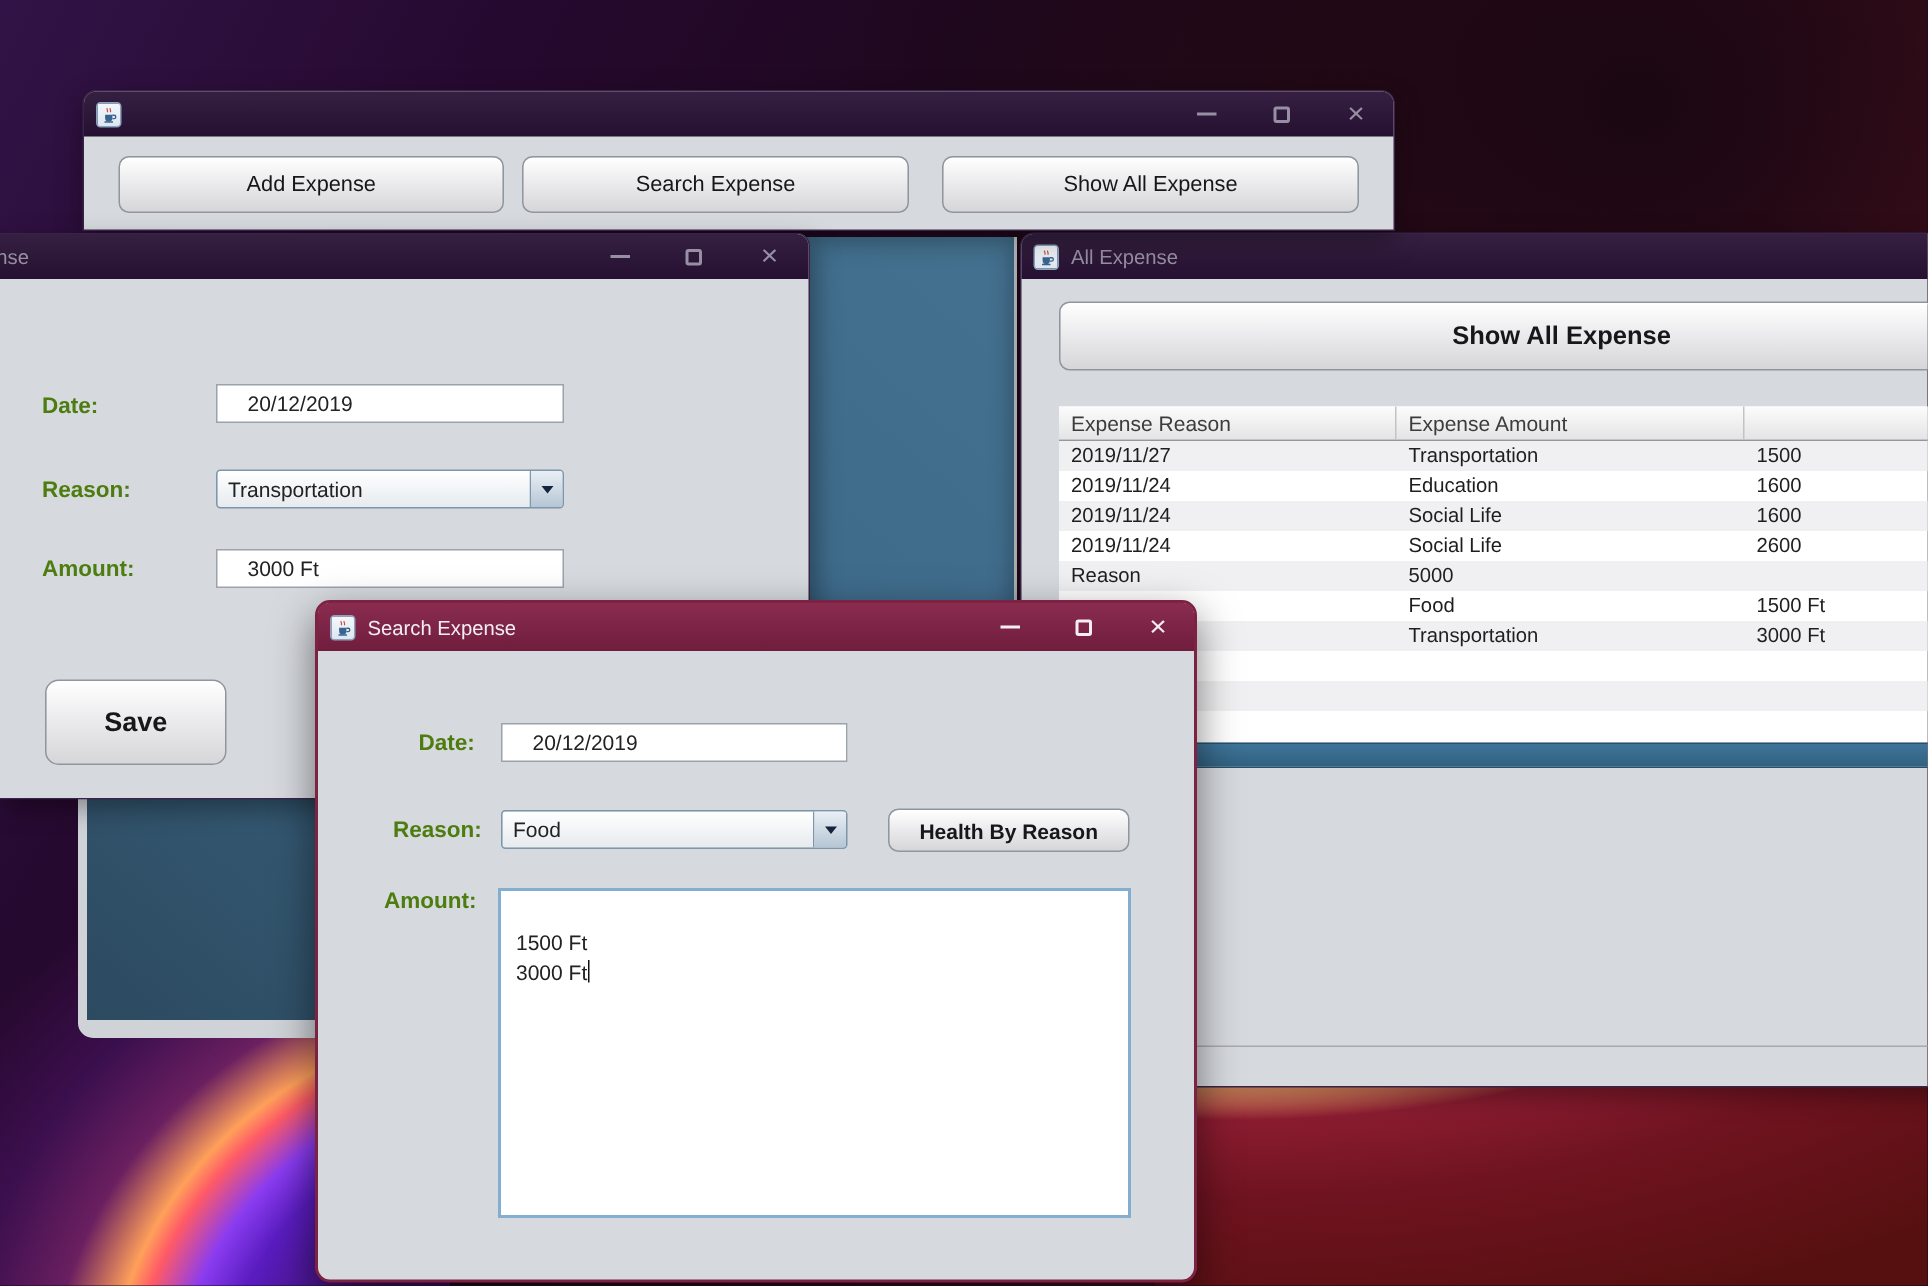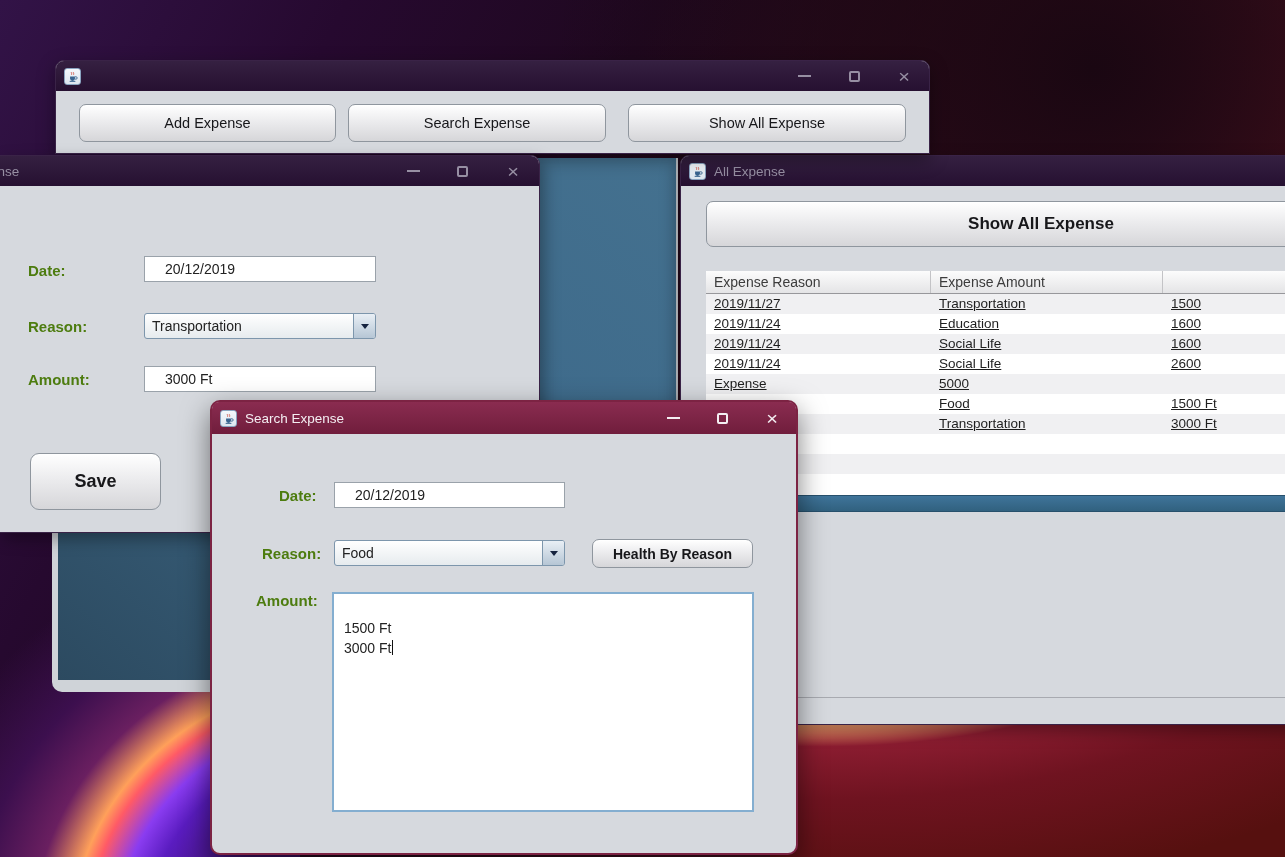--- a/index.html
+++ b/index.html
@@ -67,21 +67,21 @@
   #all-win .titlebar { border-radius:8px 0 0 0; }
   #show-all-btn { left:25px; top:45px; width:670px; height:46px; font-weight:bold; font-size:17px; }
   .scrollpane { position:absolute; left:25px; top:115px; width:680px; height:224px; background:#fff; }
   .thead { display:grid; grid-template-columns:225px 232px 1fr; height:23px;
     background:linear-gradient(#fcfcfc,#e4e4e6); border-bottom:1px solid #97979b; }
   .th { font-size:14px; color:#3c3c3c; line-height:22px; padding-left:8px;
     border-right:1px solid #c3c3c6; cursor:pointer; }
   .trow { display:grid; grid-template-columns:225px 232px 1fr; height:20px; cursor:default; }
   .trow:nth-child(even) { background:#f0f0f2; }
   .td { font-size:13.5px; color:#1e1e1e; line-height:20px; padding-left:8px;
-    white-space:nowrap; overflow:hidden;text-decoration:underline; }
+    white-space:nowrap; overflow:hidden; }
   .hscroll { position:absolute; left:25px; top:339px; width:680px; height:17px;
     background:linear-gradient(#3f749a,#31617f); border:1px solid #27506c; cursor:pointer; }
   .all-divider { position:absolute; left:0; top:541px; right:0; height:0; border-top:1px solid #a8aab0; }
 
   
   #teal-win { left:52px; top:158px; width:626px; height:534px; z-index:1;
     background:#cfd3d8; border-radius:0 0 10px 10px; }
   #teal-panel { position:absolute; left:6px; top:0; right:2px; bottom:12px;
     background:linear-gradient(to bottom left, #44718f 0%, #3d698a 45%, #33566f 78%, #2c4a60 100%); }
 
@@ -167,21 +167,21 @@
       <div class="td">2019/11/24</div>
       <div class="td">Social Life</div>
       <div class="td">1600</div>
     </div>
     <div class="trow">
       <div class="td">2019/11/24</div>
       <div class="td">Social Life</div>
       <div class="td">2600</div>
     </div>
     <div class="trow">
-      <div class="td">Expense</div>
+      <div class="td">Reason</div>
       <div class="td">5000</div>
     </div>
     <div class="trow">
       <div class="td"></div>
       <div class="td">Food</div>
       <div class="td">1500 Ft</div>
     </div>
     <div class="trow">
       <div class="td"></div>
       <div class="td">Transportation</div>
@@ -222,21 +222,21 @@
   <div class="combo" style="left:144px; top:157px; width:232px; height:26px;">
     <span class="combo-text">Transportation</span>
     <span class="combo-btn">
         <span class="combo-arrow"></span>
       </span>
   </div>
 
   <span class="label" style="left:28px; top:215px;">Amount:</span>
   <div class="field" style="left:144px; top:210px; width:232px; height:26px;">3000 Ft</div>
 
-  <button class="btn" style="left:30px; top:297px; width:131px; height:57px; font-weight:bold; font-size:18px; border-radius:9px;">Save</button>
+  <button class="btn" style="left:30px; top:297px; width:121px; height:57px; font-weight:bold; font-size:18px; border-radius:9px;">Save</button>
 </div>
 
 <div class="win" id="search-win">
   <div class="titlebar active">
     <span class="java-icon">
       <svg width="13" height="13" viewBox="0 0 16 16">
         <path d="M5 8h6v2.6a3 3 0 0 1-6 0z" fill="#39648f"></path>
         <path d="M11 8.4h1.4a1.4 1.4 0 0 1 0 2.8H11" stroke="#39648f" stroke-width="1.1" fill="none"></path>
         <path d="M4.5 14h7" stroke="#39648f" stroke-width="1.2"></path>
         <path d="M6.8 2.5c-1 1.2 1 1.6 0 3.4M9.3 2.5c-1 1.2 1 1.6 0 3.4" stroke="#cc4b3c" stroke-width="1" fill="none"></path>

